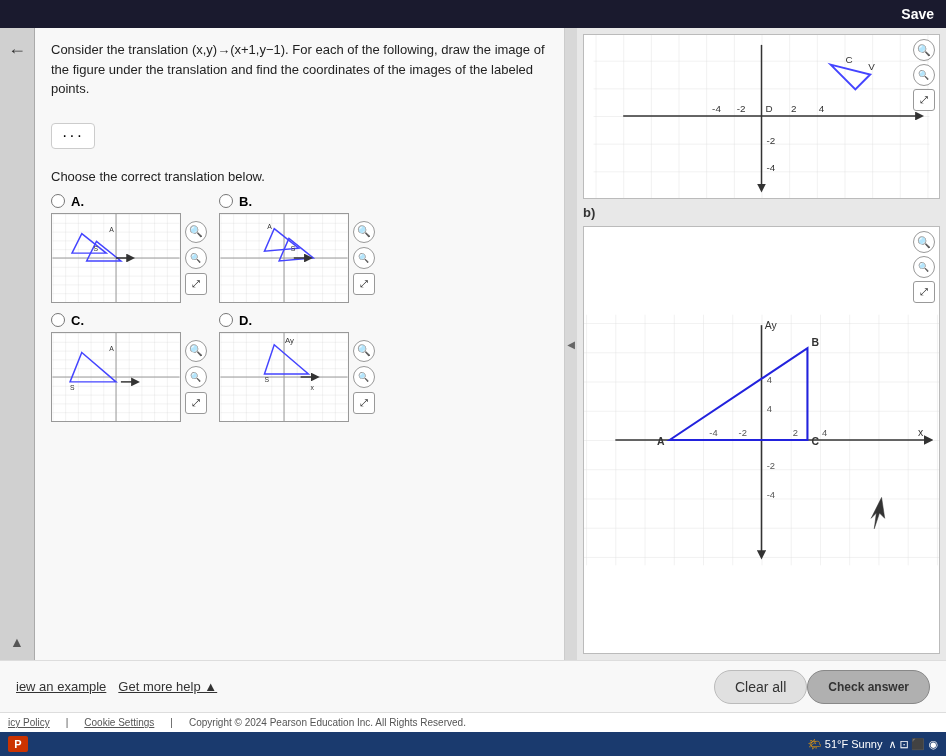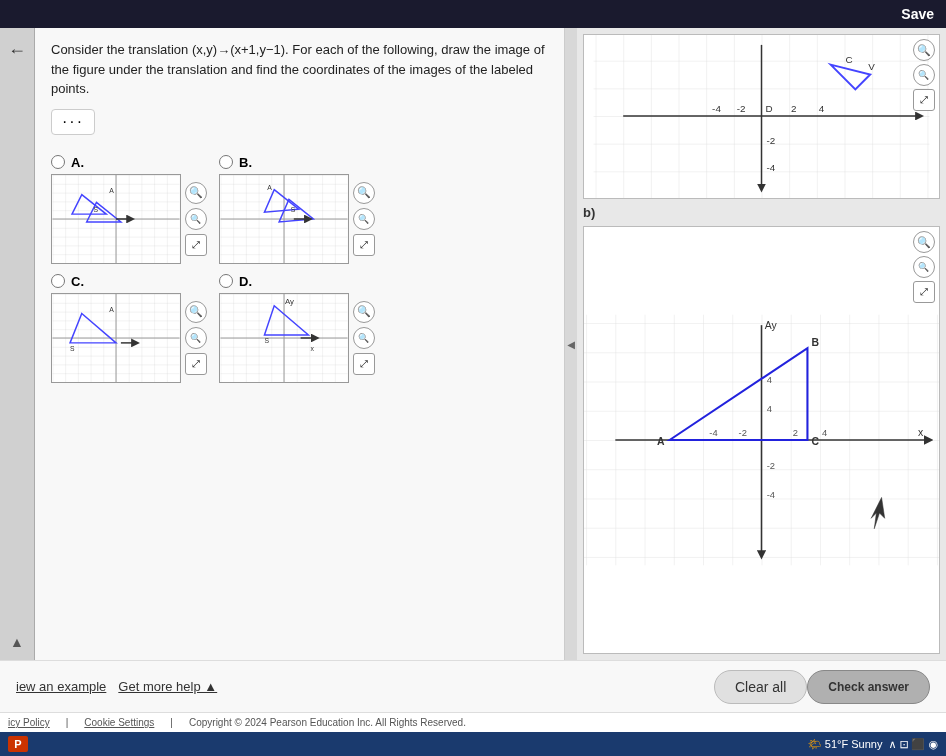--- a/index.html
+++ b/index.html
@@ -51,21 +51,21 @@
       padding: 12px 16px;
       overflow-y: auto;
       border-right: 1px solid #ccc;
       position: relative;
     }
 
     .problem-text {
       font-size: 13px;
       line-height: 1.5;
       color: #222;
-      margin-bottom: 10px;
+      margin-bottom: 24px;
     }
 
     .dots-btn {
       display: inline-flex;
       align-items: center;
       justify-content: center;
       background: white;
       border: 1px solid #ccc;
       border-radius: 4px;
       padding: 3px 10px;
@@ -282,20 +282,21 @@
     </div>
 
     <div class="left-panel" style="width:530px;">
 
       <p class="problem-text">Consider the translation (x,y)→(x+1,y−1). For each of the following, draw the image of the figure under the translation and find the coordinates of the images of the labeled points.</p>
 
       <div style="margin-bottom:10px;">
         <button class="dots-btn">···</button>
       </div>
 
+      <p class="choose-text">Choose the correct translation below.</p>
 
       <div style="display:flex; gap:12px; margin-bottom:10px;">
 
         <div class="option-row">
           <div class="option-label">
             <input type="radio" name="translation" style="">
             <span>A.</span>
           </div>
           <div class="option-graph-container">
             <div class="mini-graph">

